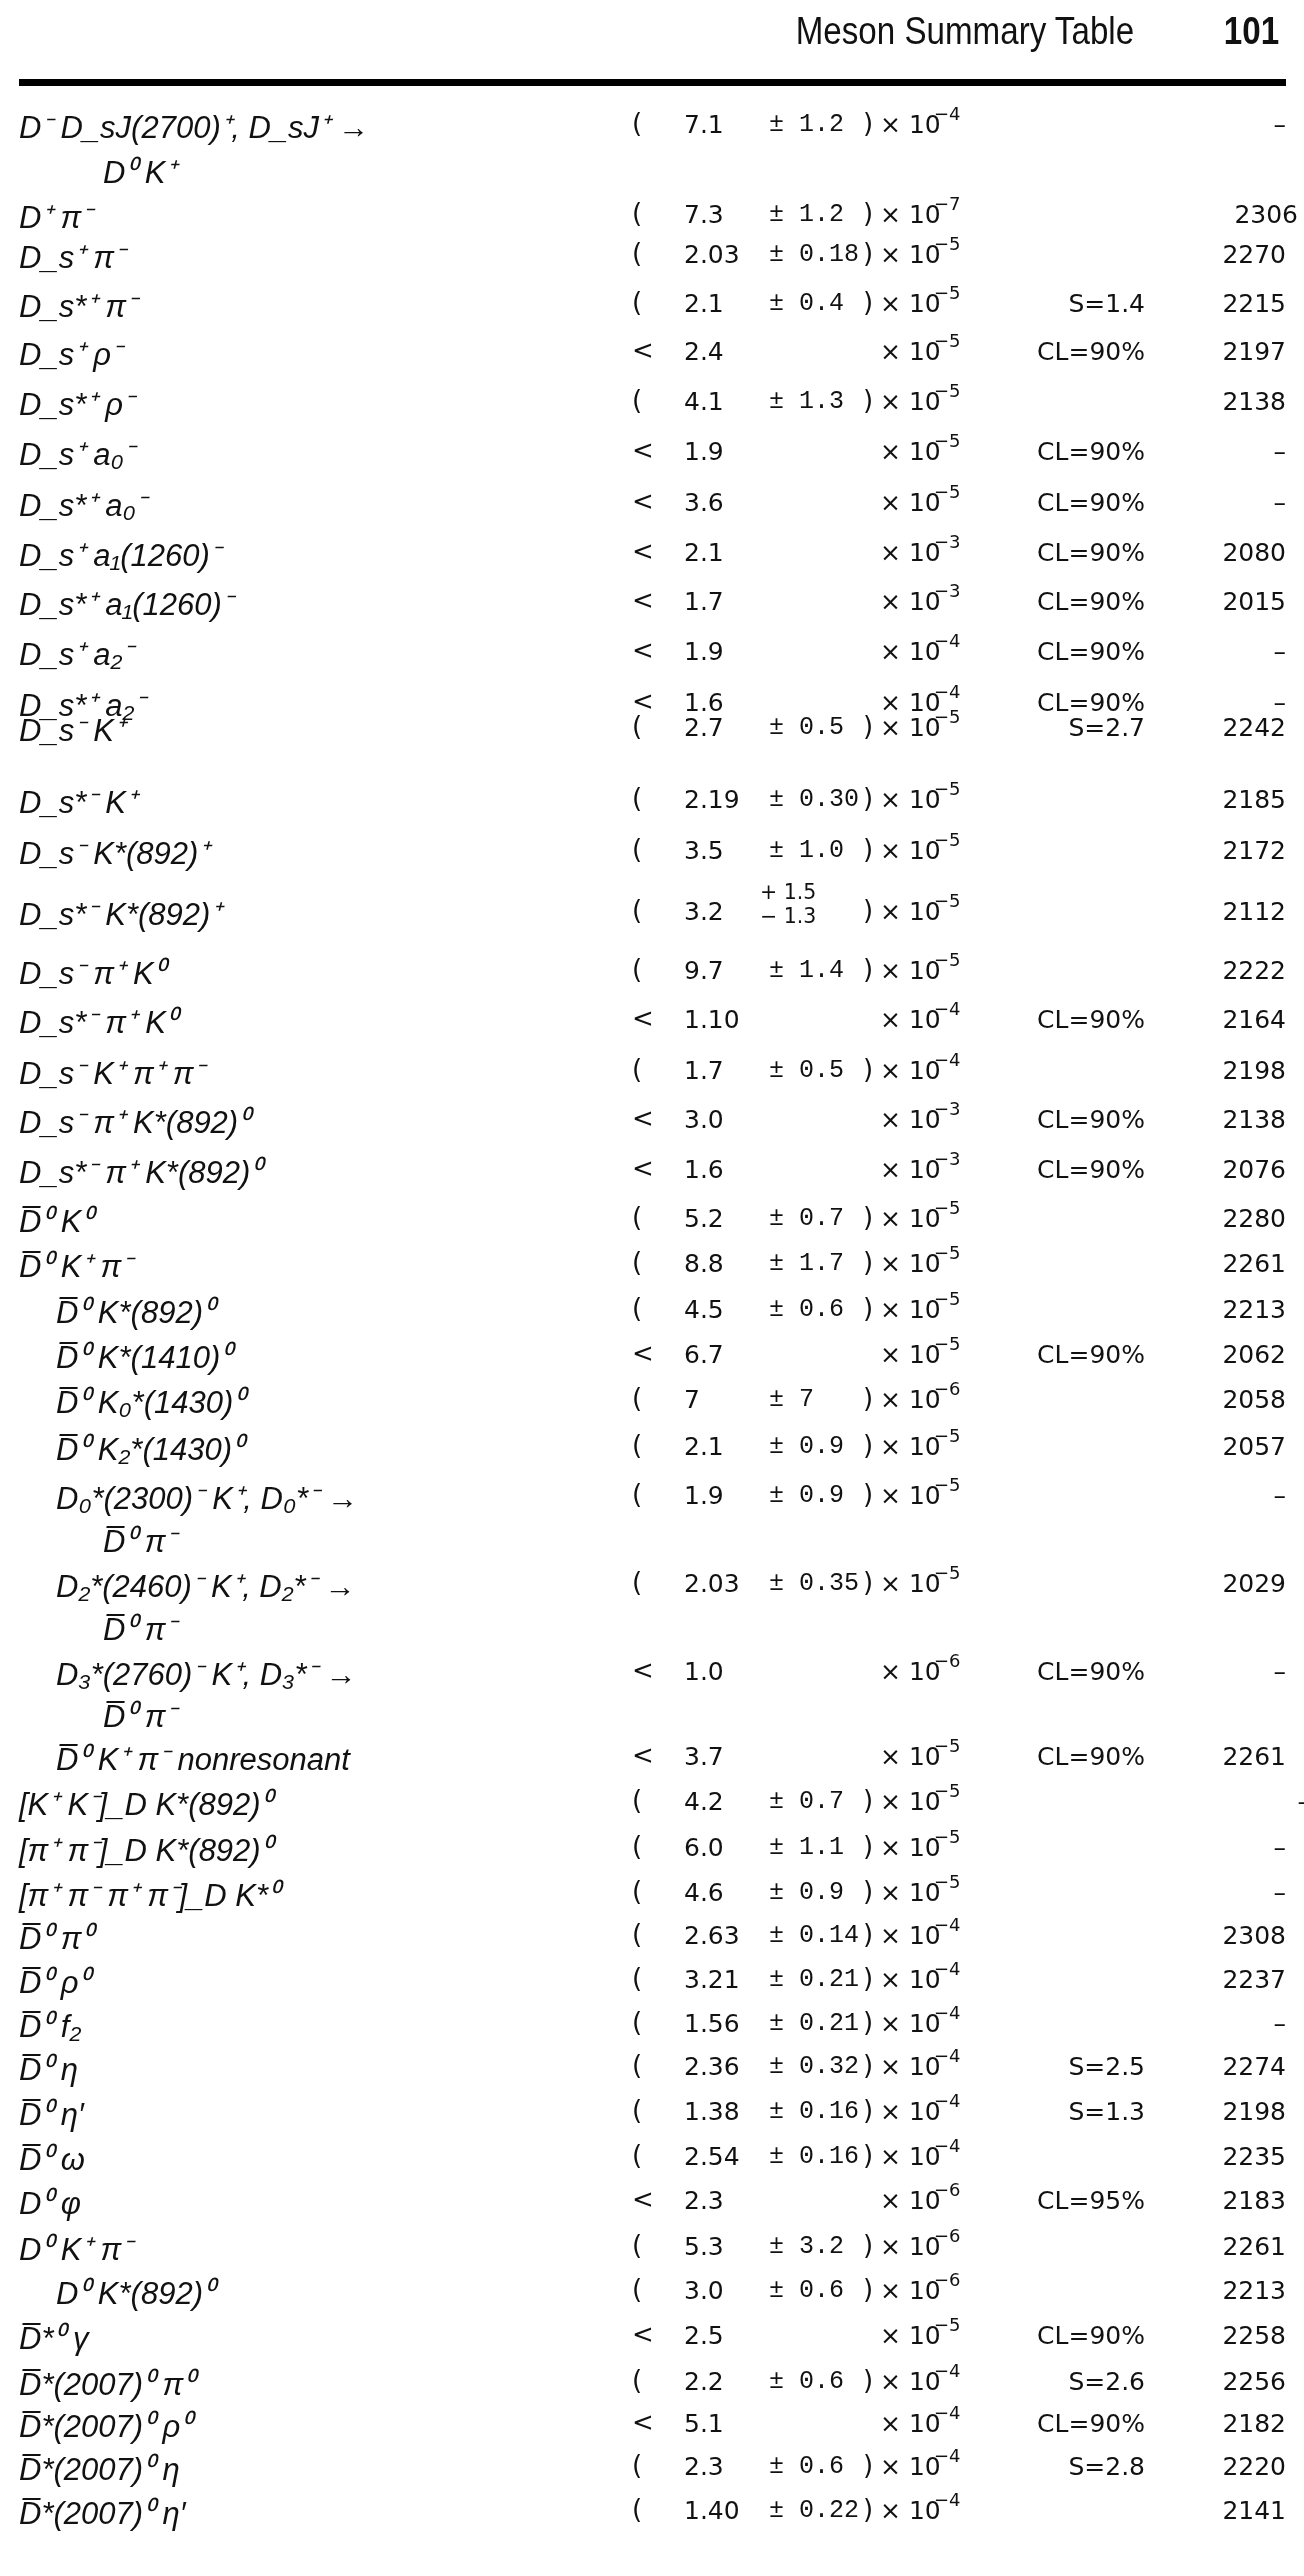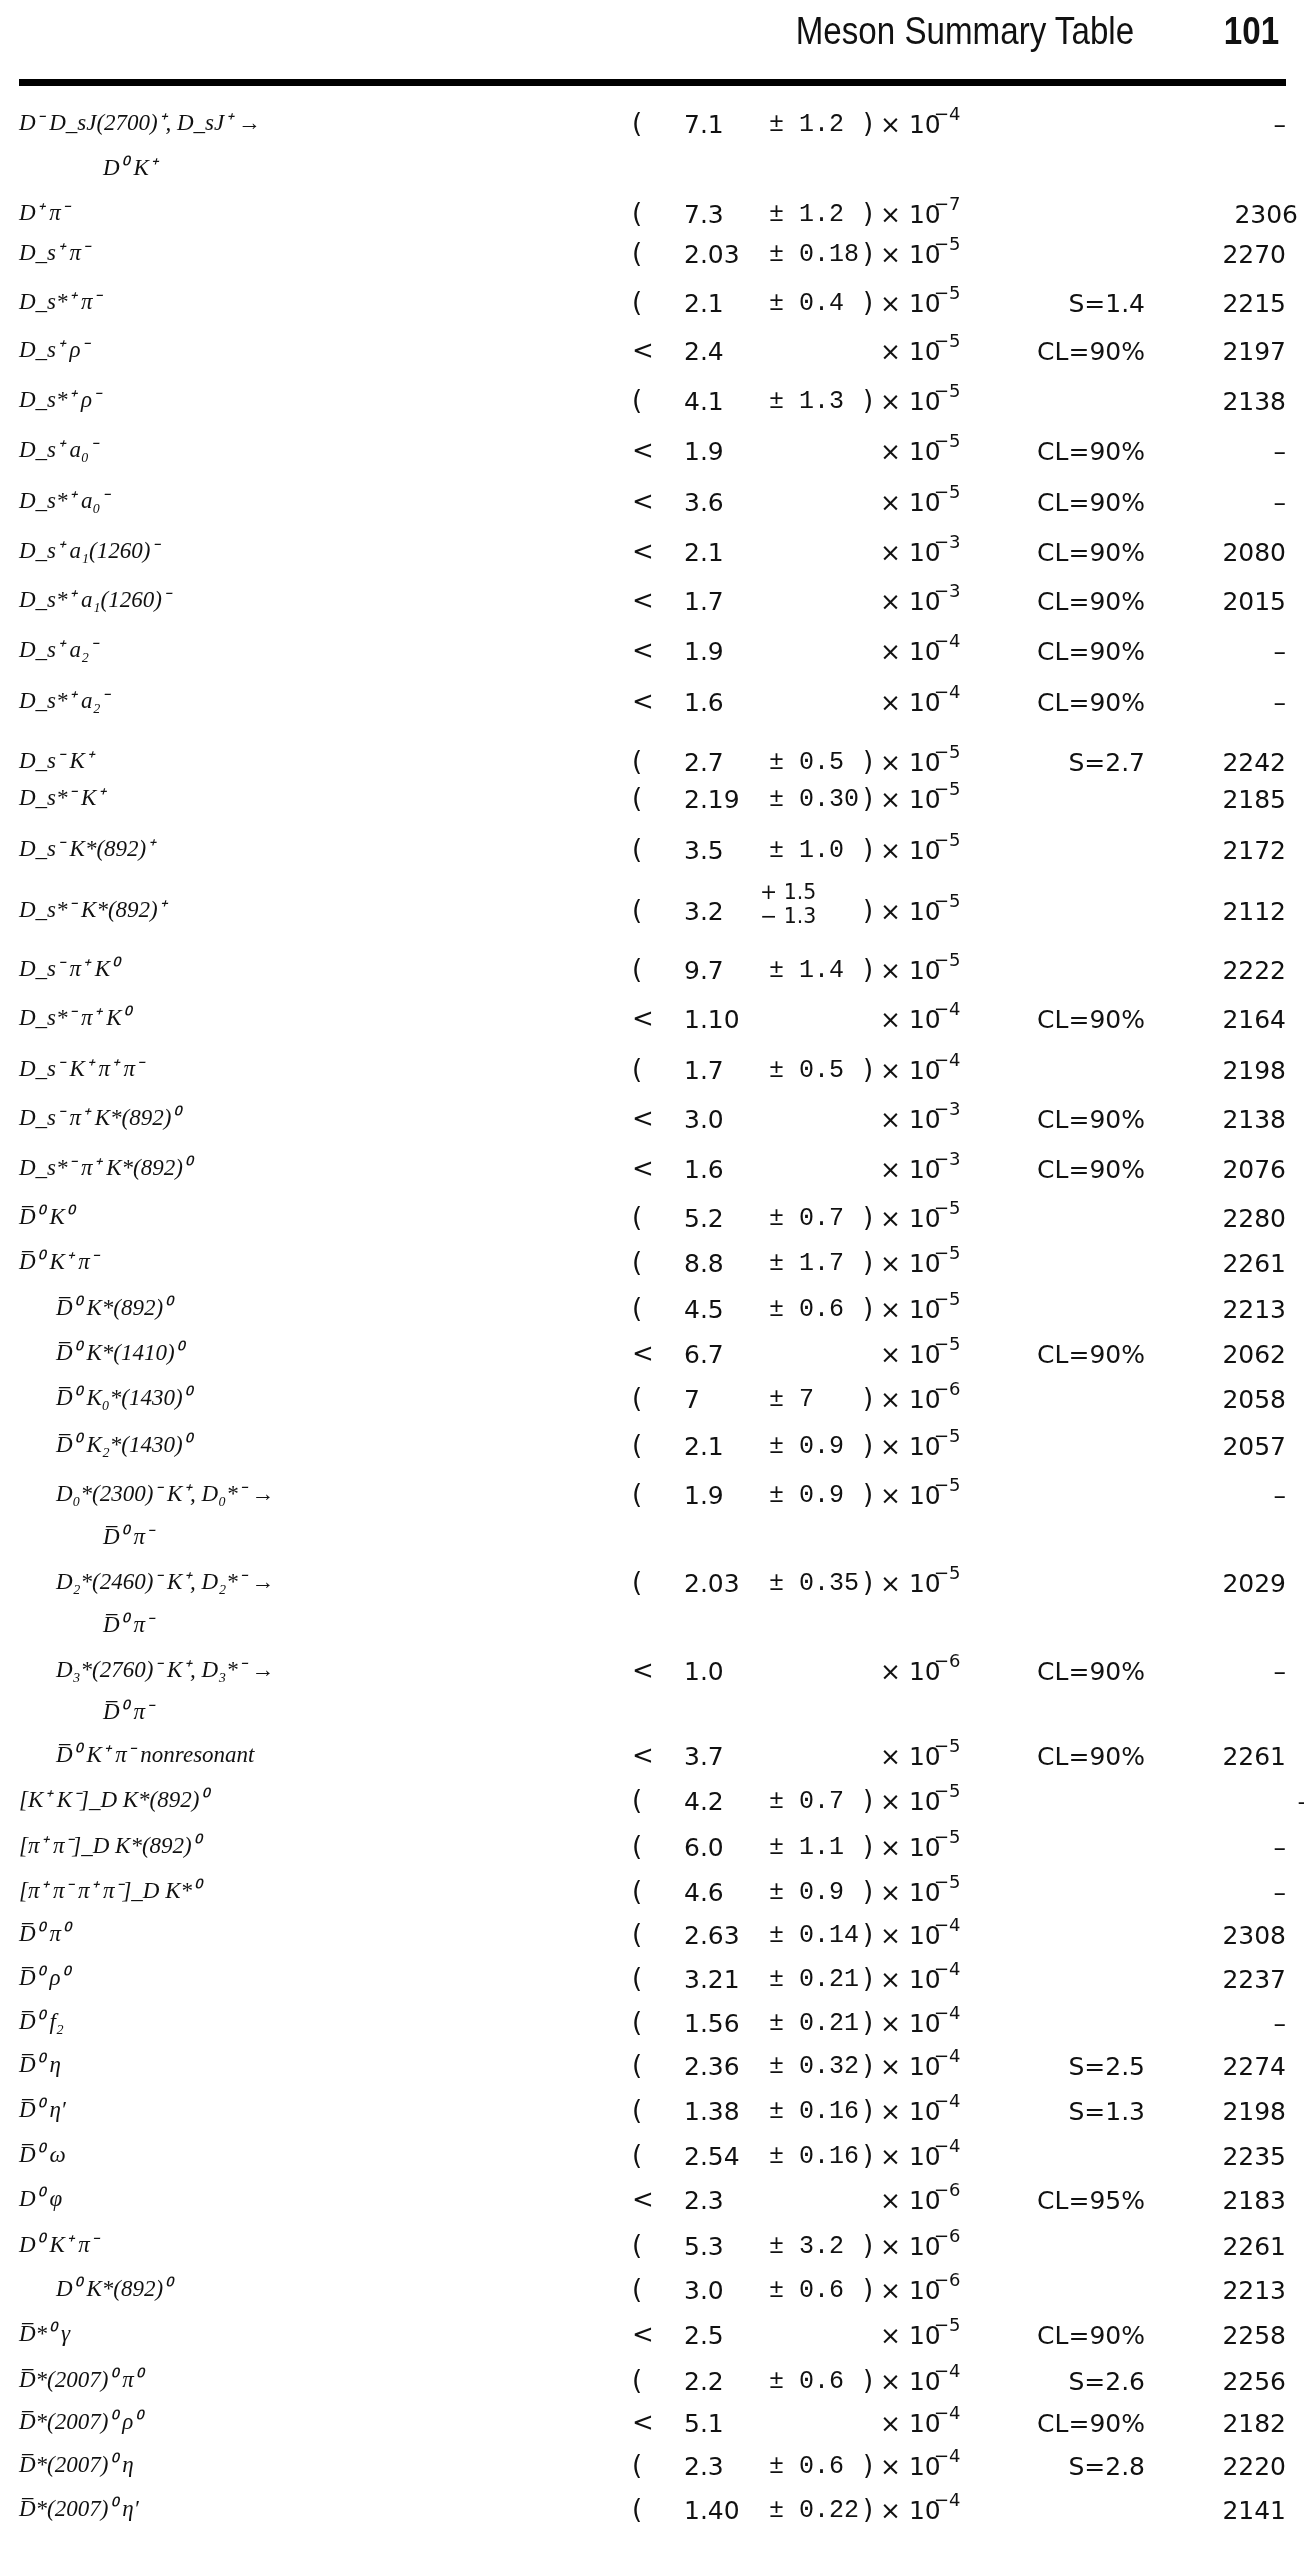--- a/index.html
+++ b/index.html
@@ -2,21 +2,21 @@
 <html style="font-size:13.7px"><head>
 <meta charset="utf-8">
 <style>
   html, body { margin:0; padding:0; background:#ffffff; }
   body { width:1305px; height:2576px; position:relative; overflow:hidden;
          font-family:"DejaVu Sans", sans-serif; color:#111; }
   .hdr-title { position:absolute; right:171px; top:8.5px; font-size:39px; font-family:"Liberation Sans Narrow","Liberation Sans", sans-serif; transform:scaleX(0.85); transform-origin:right; }
   .hdr-page { position:absolute; right:26px; top:8.5px; font-size:39px; font-weight:bold; font-family:"Liberation Sans", sans-serif; transform:scaleX(0.85); transform-origin:right; }
   .rule { position:absolute; left:19px; right:19px; top:79px; height:6.8px; background:#000; }
   .row { position:absolute; left:0; width:1305px; height:43px; }
-  .mode { position:absolute; left:19px; top:0; font-size:23px; font-style:italic; white-space:nowrap; font-family:Liberation Serif, serif; }
+  .mode { position:absolute; left:19px; top:0; font-size:31px; font-style:italic; white-space:nowrap; font-family:Liberation Sans, sans-serif; }
   .mode.ind1 { left:56px; }
   .mode.ind2 { left:103px; }
   .rel { position:absolute; left:632px; top:3.4px; font-size:26px; }
   .val { position:absolute; left:684px; top:5.1px; font-size:25px; white-space:nowrap; }
   .err { position:absolute; left:769px; top:5.1px; font-size:25px; white-space:nowrap;font-family:Liberation Mono, monospace; }
   .cp { position:absolute; left:863px; top:3.4px; font-size:26px; }
   .exp { position:absolute; left:880px; top:5.1px; font-size:25px; white-space:nowrap; }
   .note { position:absolute; left:1000px; width:145px; text-align:right; top:5.1px; font-size:25px; }
   .p { position:absolute; right:19px; top:5.1px; font-size:25px; text-align:right; }
   .asym { position:absolute; left:760px; top:-12px; font-size:20.5px; line-height:24px; }
@@ -167,21 +167,21 @@
       <span class="mode">D_s*⁺ a₂⁻</span>
       <span class="rel">&lt;</span>
       <span class="val">1.6</span>
       <span class="err"></span>
       <span class="cp"></span>
       <span class="exp">× 10</span>
       <sup style="position: absolute; left: 934px; top: -1.7px; font-size: 18px;">−4</sup>
       <span class="note">CL=90%</span>
       <span class="p">–</span>
     </div>
-    <div class="row" style="top: 743px;">
+    <div class="row" style="top: 708px;">
       <span class="mode">D_s⁻ K⁺</span>
       <span class="rel">(</span>
       <span class="val">2.7</span>
       <span class="err">± 0.5</span>
       <span class="cp">)</span>
       <span class="exp">× 10</span>
       <sup style="position: absolute; left: 934px; top: -1.7px; font-size: 18px;">−5</sup>
       <span class="note">S=2.7</span>
       <span class="p">2242</span>
     </div>

